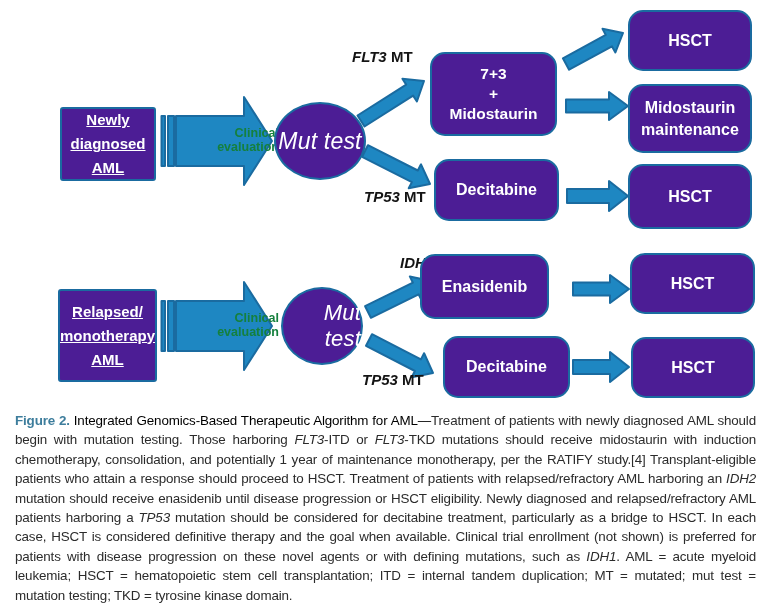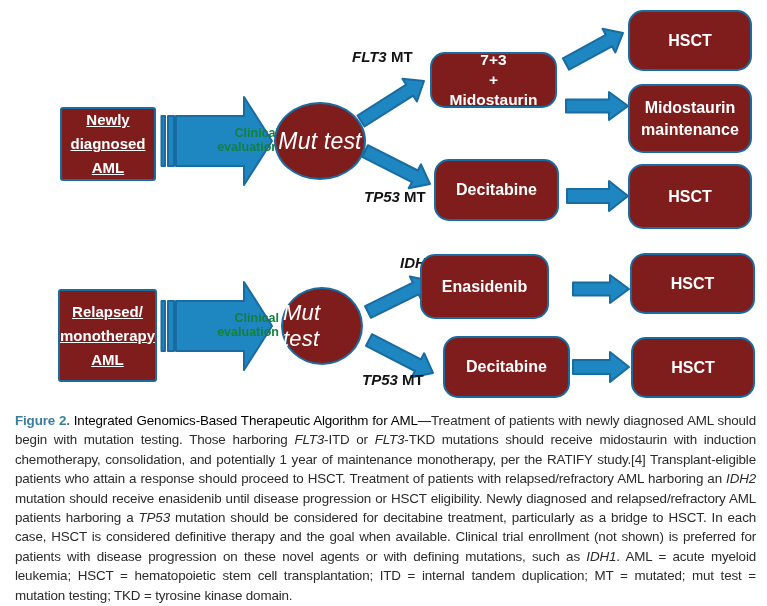--- a/index.html
+++ b/index.html
@@ -2,23 +2,23 @@
 <html><head>
 <meta charset="utf-8">
 <style>
   html,body{margin:0;padding:0;background:#ffffff;}
   .canvas{
     position:relative;width:767px;height:606px;background:#ffffff;overflow:hidden;
     font-family:"Liberation Sans",sans-serif;
   }
   .arrow-layer{position:absolute;left:0;top:0;}
   .node{
-    position:absolute;background:#7f1d1d;border:2.5px solid #1A6BA0;
+    position:absolute;background:#4c1d95;border:2.5px solid #1A6BA0;
     color:#ffffff;display:flex;flex-direction:column;align-items:center;justify-content:center;
-    text-align:left;font-weight:700;box-sizing:border-box;
+    text-align:right;font-weight:700;box-sizing:border-box;
   }
   .rect{border-radius:3px;text-decoration:underline;}
   .rounded{border-radius:15px;}
   .hub{border-radius:50%;font-weight:400;font-style:italic;}
   .src-text{font-size:15px;line-height:24px;}
   .treat3{font-size:15.5px;line-height:20px;}
   .node-16{font-size:16px;line-height:22px;}
   .hub-text{font-size:23px;letter-spacing:0.2px;}
   .conn-label{
     position:absolute;width:66px;color:#15803d;font-weight:700;font-size:12.5px;
@@ -80,21 +80,21 @@
   </div>
 
   <div class="node hub hub-text" style="left:274px;top:102px;width:92px;height:78px;">
     <span>Mut test</span>
   </div>
 
   <div class="gene-label" style="left:352px;top:48px;text-align:right;">
     <span class="i">FLT3</span><span> MT</span>
   </div>
 
-  <div class="node rounded treat3" style="left:430px;top:52px;width:127px;height:56px;">
+  <div class="node rounded treat3" style="left:430px;top:52px;width:127px;height:84px;">
     <span>7+3</span>
     <span>+</span>
     <span>Midostaurin</span>
   </div>
 
   <div class="node rounded node-16" style="left:628px;top:10px;width:124px;height:61px;">
     <span>HSCT</span>
   </div>
 
   <div class="node rounded node-16" style="left:628px;top:84px;width:124px;height:69px;">

